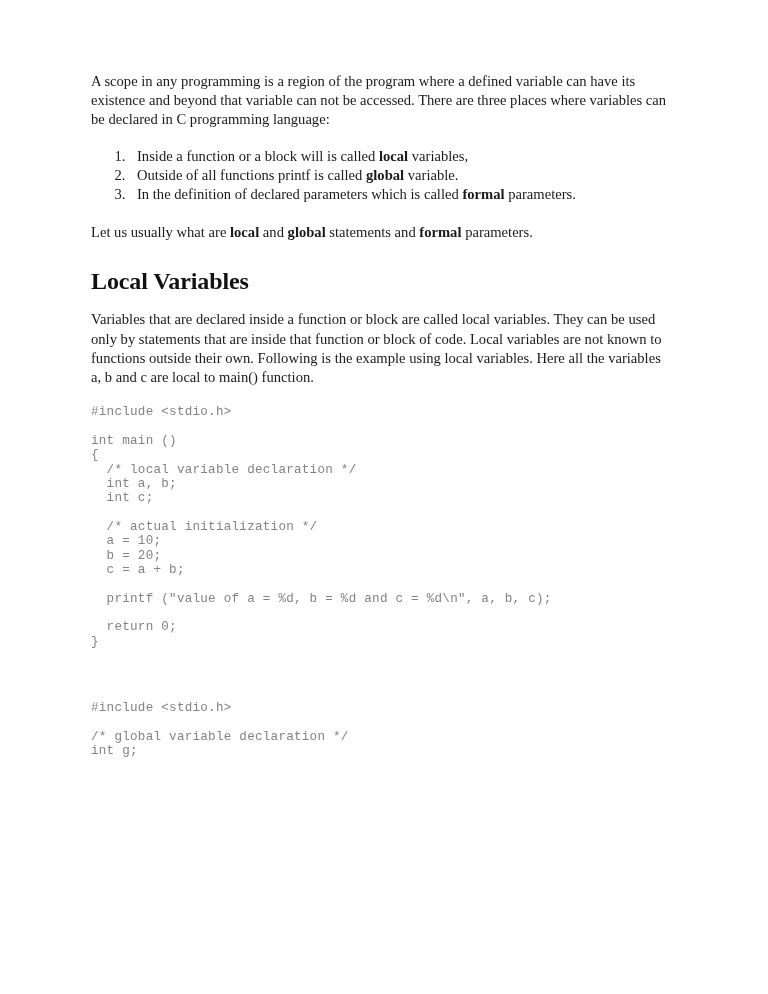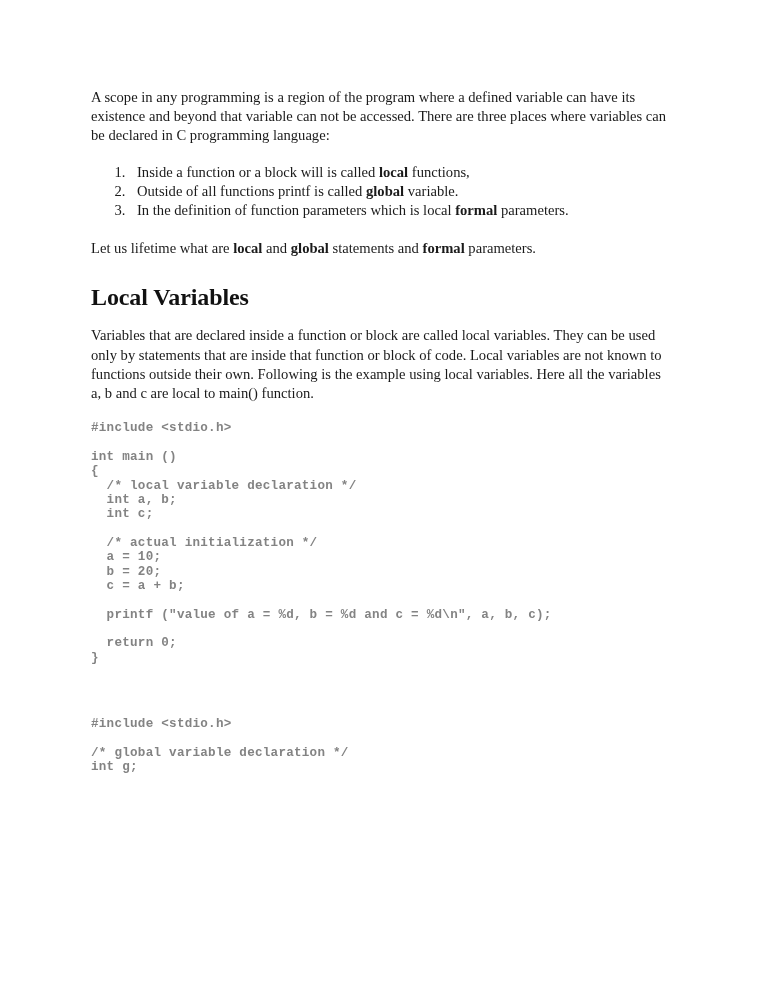--- a/index.html
+++ b/index.html
@@ -11,21 +11,21 @@
     width: 768px;
     height: 994px;
     position: relative;
     font-family: "Liberation Serif", "DejaVu Serif", serif;
     color: #1a1a1a;
     overflow: hidden;
   }
   .page {
     position: absolute;
     left: 91px;
-    top: 88px;
+    top: 72px;
     width: 580px;
   }
   p.body-text {
     margin: 0 0 0 0;
     font-size: 14.6px;
     line-height: 19.2px;
     text-align: left;
     color: #1a1a1a;
   }
   .gap-para { height: 19px; }
@@ -51,46 +51,45 @@
   }
   pre.code-block {
     font-family: "Liberation Mono", "DejaVu Sans Mono", monospace;
     font-size: 12.6px;
     line-height: 14.35px;
     color: #838383;
     margin: 18px 0 0 0;
     padding: 0;
     white-space: pre;
     letter-spacing: 0.25px;
-    font-weight: bold;
   }
   b { font-weight: bold; }
 </style>
 </head>
 <body>
 
 <div class="page">
 
   <p class="body-text">A scope in any programming is a region of the program where a defined variable can have its existence and beyond that variable can not be accessed. There are three places where variables can be declared in C programming language:</p>
 
   <ol class="scope-list">
     <li>
-      <span>Inside a function or a block will is called </span><b>local</b><span> functions,</span>
+      <span>Inside a function or a block will is called </span><b>local</b><span> variables,</span>
     </li>
     <li>
       <span>Outside of all functions printf is called </span><b>global</b><span> variable.</span>
     </li>
     <li>
-      <span>In the definition of function parameters which is local </span><b>formal</b><span> parameters.</span>
+      <span>In the definition of declared parameters which is called </span><b>formal</b><span> parameters.</span>
     </li>
   </ol>
 
   <div class="gap-para"></div>
 
-  <p class="body-text"><span>Let us lifetime what are </span><b>local</b><span> and </span><b>global</b><span> statements and </span><b>formal</b><span> parameters.</span></p>
+  <p class="body-text"><span>Let us usually what are </span><b>local</b><span> and </span><b>global</b><span> statements and </span><b>formal</b><span> parameters.</span></p>
 
   <h2 class="section-heading">Local Variables</h2>
 
   <div class="gap-small"></div>
 
   <p class="body-text">Variables that are declared inside a function or block are called local variables. They can be used only by statements that are inside that function or block of code. Local variables are not known to functions outside their own. Following is the example using local variables. Here all the variables a, b and c are local to main() function.</p>
 
   <pre class="code-block">#include &lt;stdio.h&gt;
 
 int main ()

